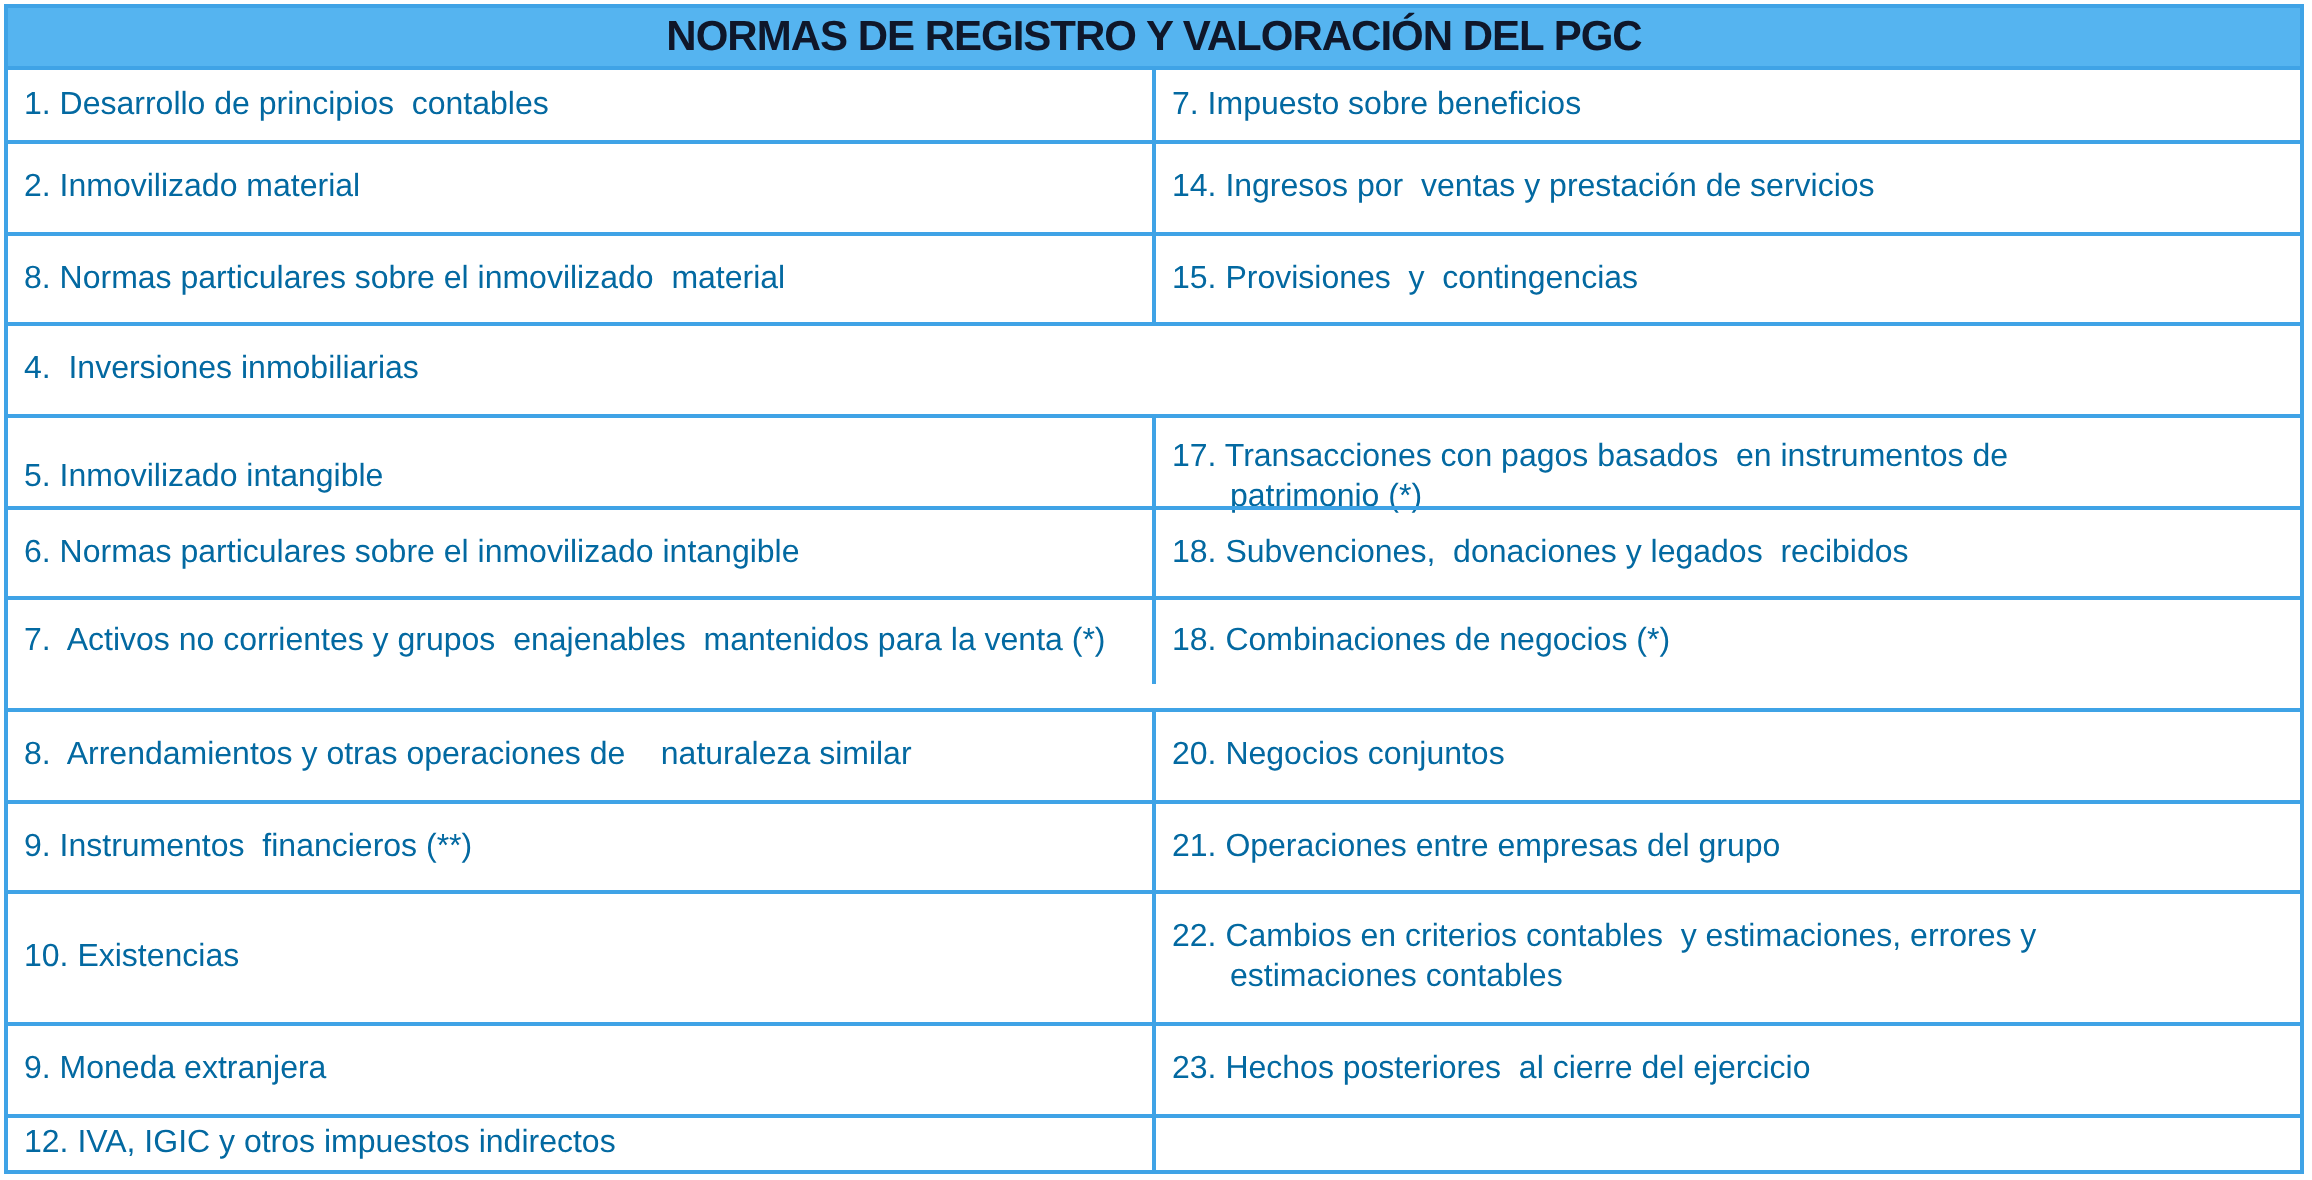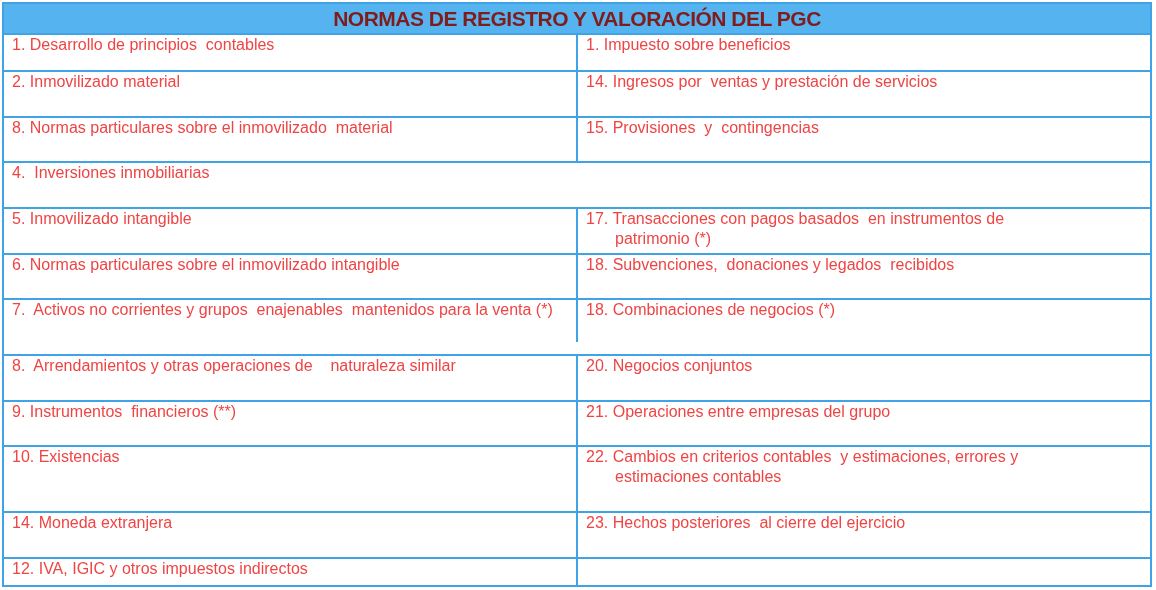--- a/index.html
+++ b/index.html
@@ -1,38 +1,38 @@
 <!DOCTYPE html>
 <html><head>
 <meta charset="utf-8">
 <style>
   html, body { margin:0; padding:0; background:#ffffff; }
   body { width:1156px; height:590px; overflow:hidden; position:relative; font-family:"Liberation Sans", sans-serif; }
   .tbl { position:absolute; left:2px; top:2px; width:1150px; height:585px; border:2px solid #3fa3e6; box-sizing:border-box; background:#fff; }
-  .hdr { position:absolute; left:0; top:0; right:0; height:29px; background:#55b4f0; color:#7f1d1d; font-weight:bold; font-size:21px; text-align:center; line-height:29px; letter-spacing:-0.5px; }
+  .hdr { position:absolute; left:0; top:0; right:0; height:29px; background:#55b4f0; color:#0f172a; font-weight:bold; font-size:21px; text-align:center; line-height:29px; letter-spacing:-0.5px; }
   .row { position:absolute; left:0; right:0; border-top:2px solid #3fa3e6; box-sizing:border-box; }
-  .cell { position:absolute; top:0; bottom:0; display:flex; box-sizing:border-box; padding-left:8px; font-size:16px; color:#ef4444; line-height:20px; }
+  .cell { position:absolute; top:0; bottom:0; display:flex; align-items:center; box-sizing:border-box; padding-left:8px; font-size:16px; color:#0369a1; line-height:20px; }
   .cell.l { left:0; width:572px; }
   .cell.r { left:572px; right:0; border-left:2px solid #3fa3e6; padding-left:8px; }
   .cell span { display:block; white-space:pre-wrap; }
   .hang { padding-left:26px !important; text-indent:-18px; }
   .hang2 { padding-left:37px !important; text-indent:-29px; }
 </style>
 </head>
 <body>
 
 <div class="tbl">
   <div class="hdr">NORMAS DE REGISTRO Y VALORACIÓN DEL PGC</div>
 
   <div class="row" style="top:29px;height:37px;">
     <div class="cell l">
         <span>1. Desarrollo de principios  contables</span>
       </div>
     <div class="cell r">
-        <span>1. Impuesto sobre beneficios</span>
+        <span>7. Impuesto sobre beneficios</span>
       </div>
   </div>
   <div class="row" style="top:66px;height:46px;">
     <div class="cell l">
         <span>2. Inmovilizado material</span>
       </div>
     <div class="cell r">
         <span>14. Ingresos por  ventas y prestación de servicios</span>
       </div>
   </div>
@@ -92,21 +92,21 @@
   <div class="row" style="top:441px;height:66px;">
     <div class="cell l">
         <span>10. Existencias</span>
       </div>
     <div class="cell r hang2" style="padding-right:65px;">
         <span>22. Cambios en criterios contables  y estimaciones, errores y estimaciones contables</span>
       </div>
   </div>
   <div class="row" style="top:507px;height:46px;">
     <div class="cell l">
-        <span>14. Moneda extranjera</span>
+        <span>9. Moneda extranjera</span>
       </div>
     <div class="cell r">
         <span>23. Hechos posteriores  al cierre del ejercicio</span>
       </div>
   </div>
   <div class="row" style="top:553px;height:28px;">
     <div class="cell l">
         <span>12. IVA, IGIC y otros impuestos indirectos</span>
       </div>
     <div class="cell r">

